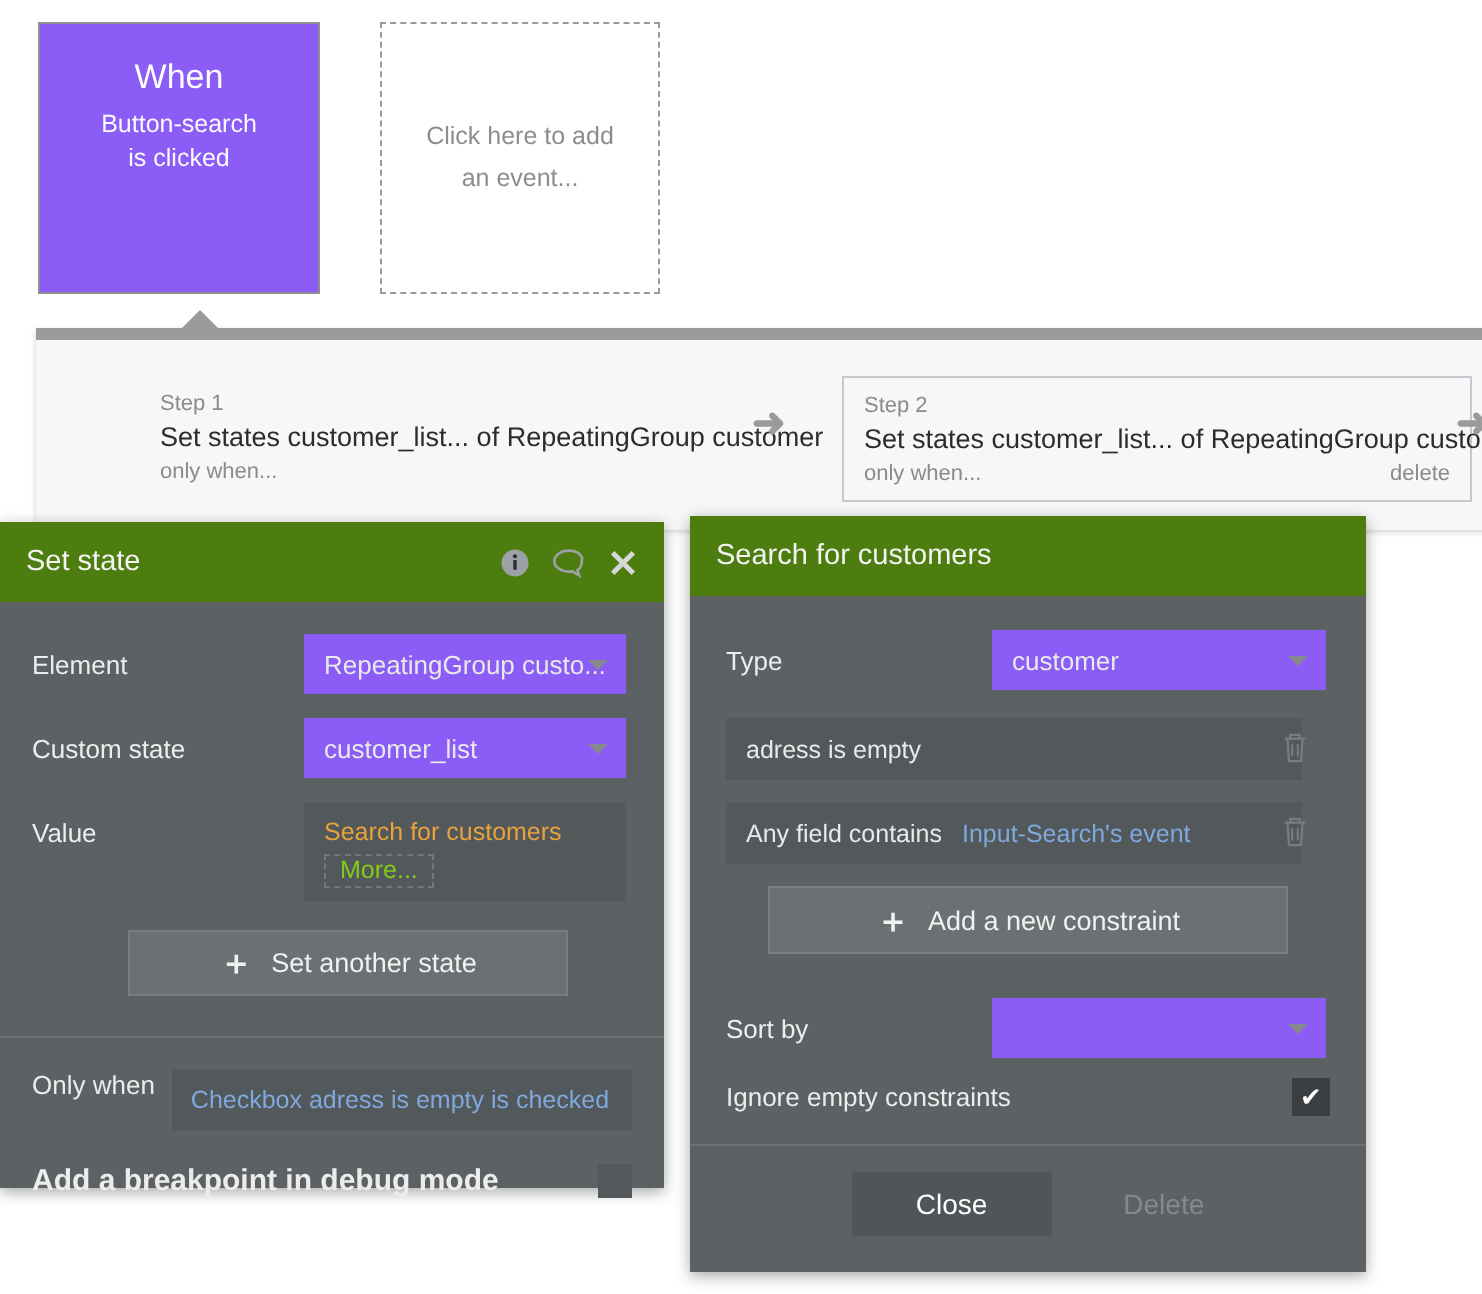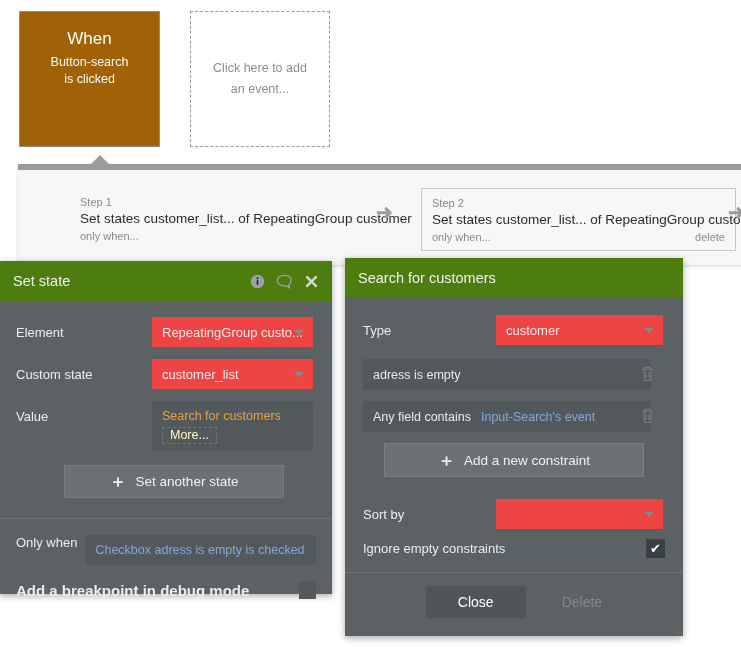--- a/index.html
+++ b/index.html
@@ -20,21 +20,21 @@
     position: absolute;
     left: 0; top: 0;
     width: 741px; height: 647px;
     background: #ffffff;
   }
 
   .when-block {
     position: absolute;
     left: 19px; top: 11px;
     width: 141px; height: 136px;
-    background: #a16207;
+    background: #8b5cf6;
     border: 1px solid #8e8e8e;
     box-sizing: border-box;
     color: #ffffff;
     text-align: center;
     padding-top: 16px;
   }
   .when-title {
     font-size: 17px;
     line-height: 22px;
     font-weight: normal;
@@ -173,21 +173,21 @@
     margin-bottom: 12px;
   }
   .row-label {
     font-size: 13px;
     color: #eceded;
     width: 135px;
     flex: none;
   }
 
   .field {
-    background: #ef4444;
+    background: #8b5cf6;
     height: 30px;
     box-sizing: border-box;
     display: flex;
     align-items: center;
     padding: 0 10px;
     font-size: 13px;
     color: #e8eaea;
     position: relative;
     cursor: pointer;
   }
@@ -217,21 +217,21 @@
   .value-main {
     color: #e8a33d;
     font-size: 12.5px;
     line-height: 18px;
     cursor: pointer;
   }
   .more-btn {
     display: inline-block;
     margin-top: 2px;
     border: 1px dashed #72777a;
-    color: #fef9c3;
+    color: #84cc16;
     font-size: 12.5px;
     padding: 0px 7px 1px 7px;
     cursor: pointer;
   }
 
   .wide-btn {
     background: #6b7073;
     border: 1px solid #787d80;
     box-sizing: border-box;
     height: 33px;

